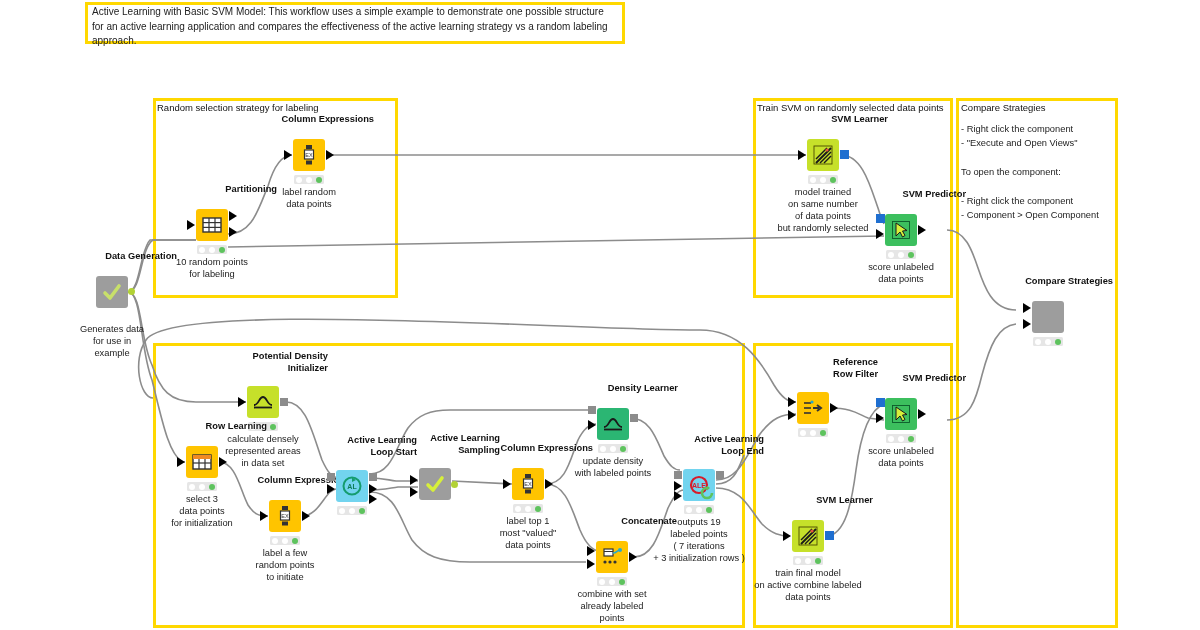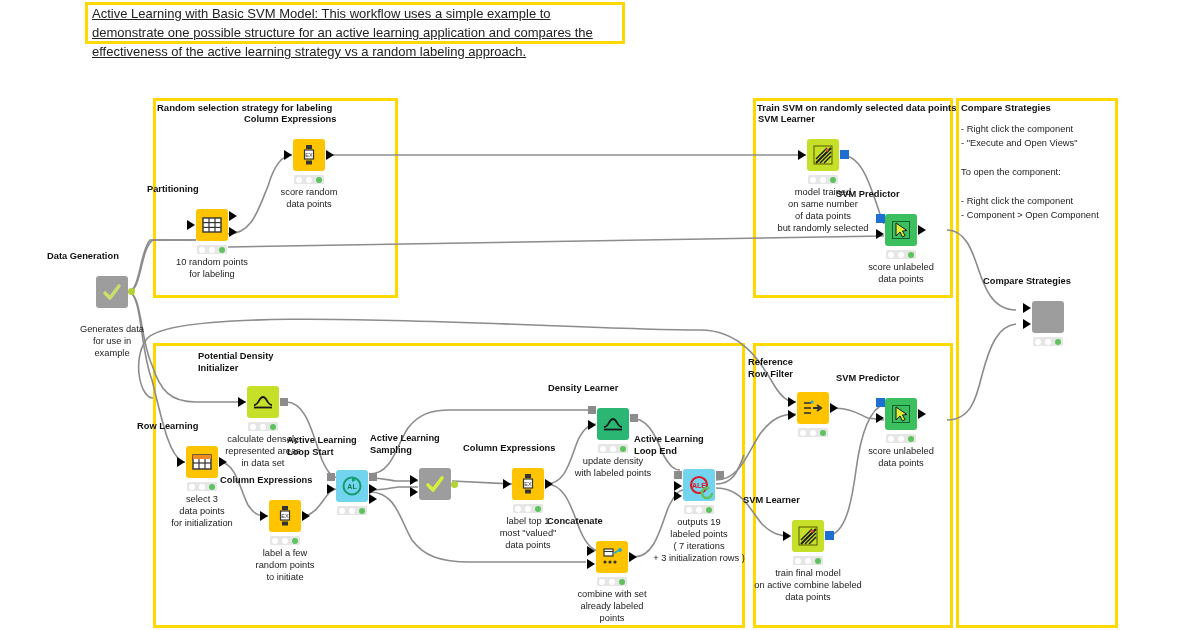--- a/index.html
+++ b/index.html
@@ -3,31 +3,31 @@
 <meta charset="utf-8">
 <style>
   html,body{margin:0;padding:0;background:#ffffff;}
   body{width:1200px;height:630px;position:relative;overflow:hidden;
        font-family:"Liberation Sans","DejaVu Sans",sans-serif;color:#1a1a1a;}
 
   #canvas{position:absolute;left:0;top:0;width:1200px;height:630px;}
 
   
   .anno{position:absolute;border:3px solid #ffd800;background:#ffffff;box-sizing:border-box;}
-  .anno-title{position:absolute;font-size:9.5px;font-weight:bold;color:#111;line-height:1.25;}
+  .anno-title{position:absolute;font-size:9.5px;font-weight:normal;color:#111;line-height:1.25;}
   .anno-body{position:absolute;font-size:9.3px;color:#222;line-height:1.55;white-space:pre-line;}
-  .desc-text{position:absolute;font-size:13px;color:#222;line-height:1.45;text-decoration:underline;}
+  .desc-text{position:absolute;font-size:10px;color:#222;line-height:1.45;}
 
   
   #edges{position:absolute;left:0;top:0;width:1200px;height:630px;pointer-events:none;}
 
   
   .node{position:absolute;width:0;height:0;}
   .node-title{position:absolute;left:50%;transform:translateX(-50%);
-              bottom:30px;font-size:9.3px;font-weight:bold;text-align:left;
+              bottom:30px;font-size:9.3px;font-weight:bold;text-align:right;
               white-space:pre-line;line-height:1.22;color:#111;width:130px;}
   .node-box{position:absolute;left:-16px;top:-16px;width:32px;height:32px;
             border-radius:3px;box-sizing:border-box;display:flex;
             align-items:center;justify-content:center;}
   .node-box.yellow{background:#ffc400;}
   .node-box.lime  {background:#c6e02a;}
   .node-box.green {background:#3cbf5e;}
   .node-box.teal  {background:#2bb673;}
   .node-box.cyan  {background:#72d4ef;}
   .node-box.gray  {background:#9d9d9d;}
@@ -195,21 +195,21 @@
         <rect x="3" y="15.5" width="6" height="4" fill="#333"></rect>
       </svg>
     </div>
     <div class="port in" style="top:-5px;"></div>
     <div class="port out" style="top:-5px;"></div>
     <div class="node-status">
       <span class="dot"></span>
       <span class="dot"></span>
       <span class="dot ok"></span>
     </div>
-    <div class="node-desc">score random
+    <div class="node-desc">label random
 data points</div>
   </div>
 
   <div class="node" style="left:823px;top:155px;">
     <div class="node-title">SVM Learner</div>
     <div class="node-box lime">
       <svg class="ic" width="22" height="22" viewBox="0 0 22 22">
         <rect x="2" y="2" width="18" height="18" fill="none" stroke="#4a4a00" stroke-width="0.9"></rect>
         <line x1="4" y1="19" x2="19" y2="4" stroke="#1a1a1a" stroke-width="2"></line>
         <line x1="8" y1="19" x2="19" y2="8" stroke="#1a1a1a" stroke-width="1.4"></line>

